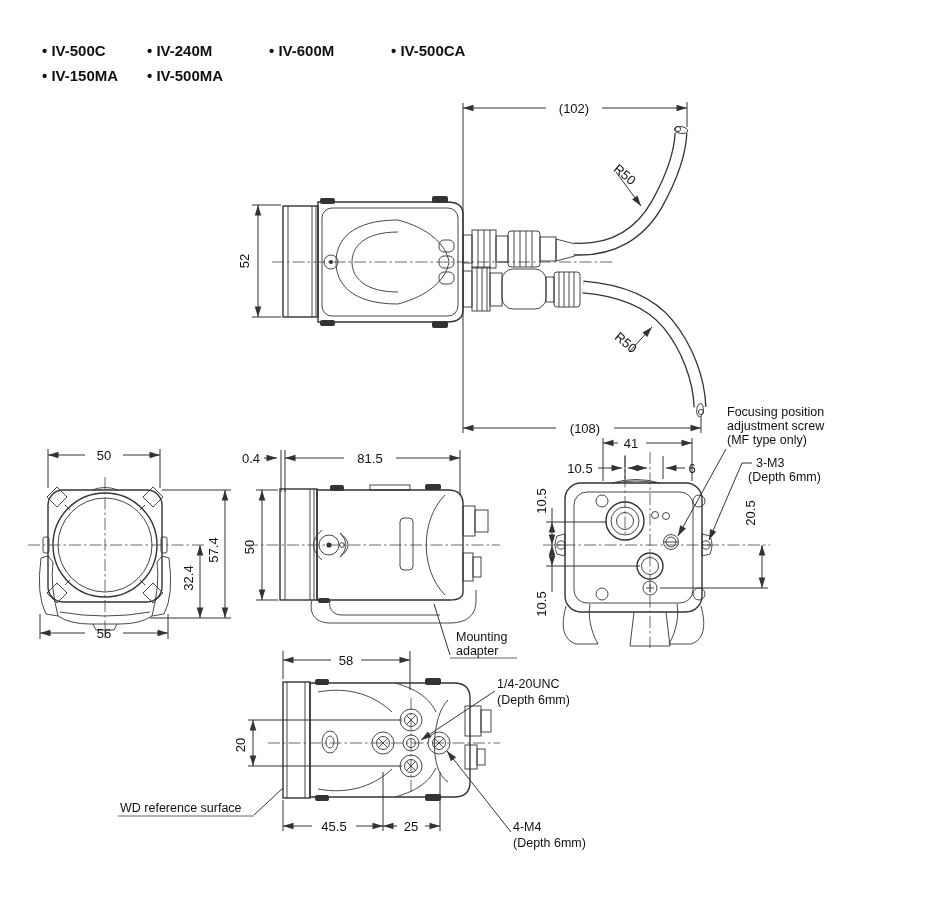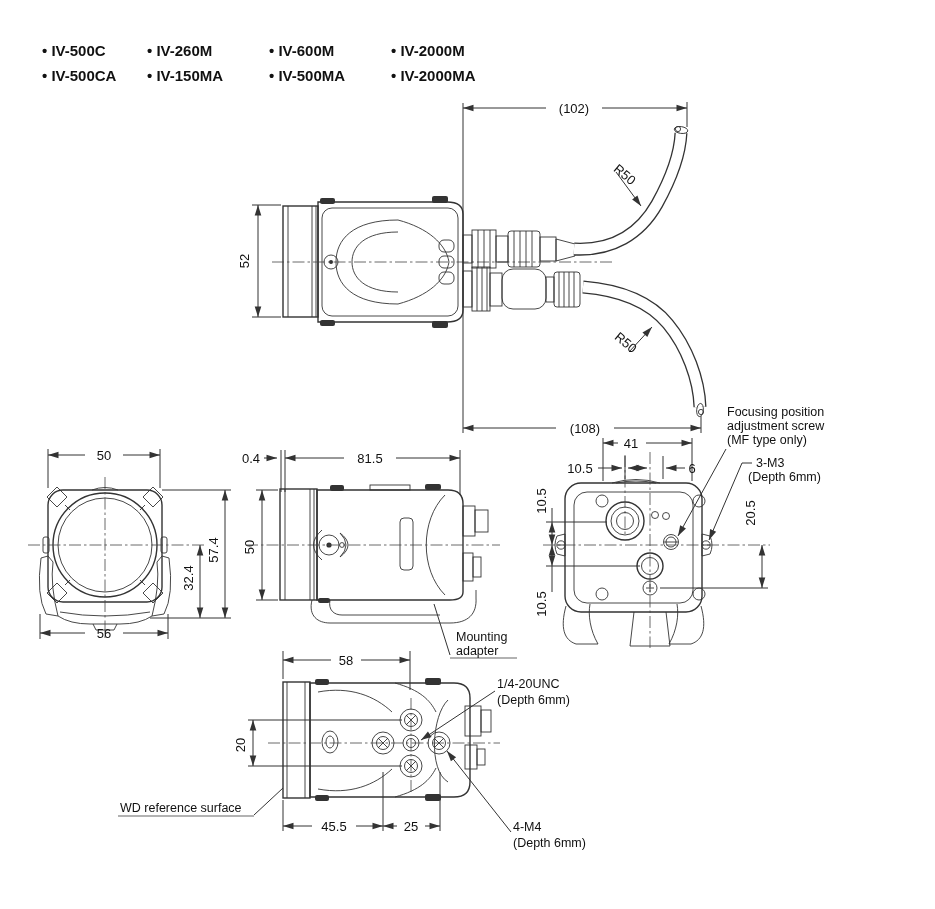--- a/index.html
+++ b/index.html
@@ -18,27 +18,25 @@
   .mid{text-anchor:middle;}
   .cbl{fill:none;stroke:#333;stroke-width:13px;}
   .cbl2{fill:none;stroke:#fff;stroke-width:10.4px;}
   .ul{stroke:#999;stroke-width:1.4px;}
 </style>
 </head>
 <body>
 
 <div class="models">
   <span class="model">IV-500C</span>
-  <span class="model">IV-260M</span>
+  <span class="model">IV-240M</span>
   <span class="model">IV-600M</span>
-  <span class="model">IV-2000M</span>
   <span class="model">IV-500CA</span>
   <span class="model">IV-150MA</span>
   <span class="model">IV-500MA</span>
-  <span class="model">IV-2000MA</span>
 </div>
 
 <svg width="935" height="909" viewBox="0 0 935 909">
   <defs>
     <marker id="ae" markerUnits="userSpaceOnUse" markerWidth="12" markerHeight="9" refX="11" refY="4" orient="auto">
       <path d="M0.5,0.7 L11,4 L0.5,7.3 Z" fill="#333"></path>
     </marker>
     <marker id="as" markerUnits="userSpaceOnUse" markerWidth="12" markerHeight="9" refX="1" refY="4" orient="auto">
       <path d="M11.5,0.7 L1,4 L11.5,7.3 Z" fill="#333"></path>
     </marker>

